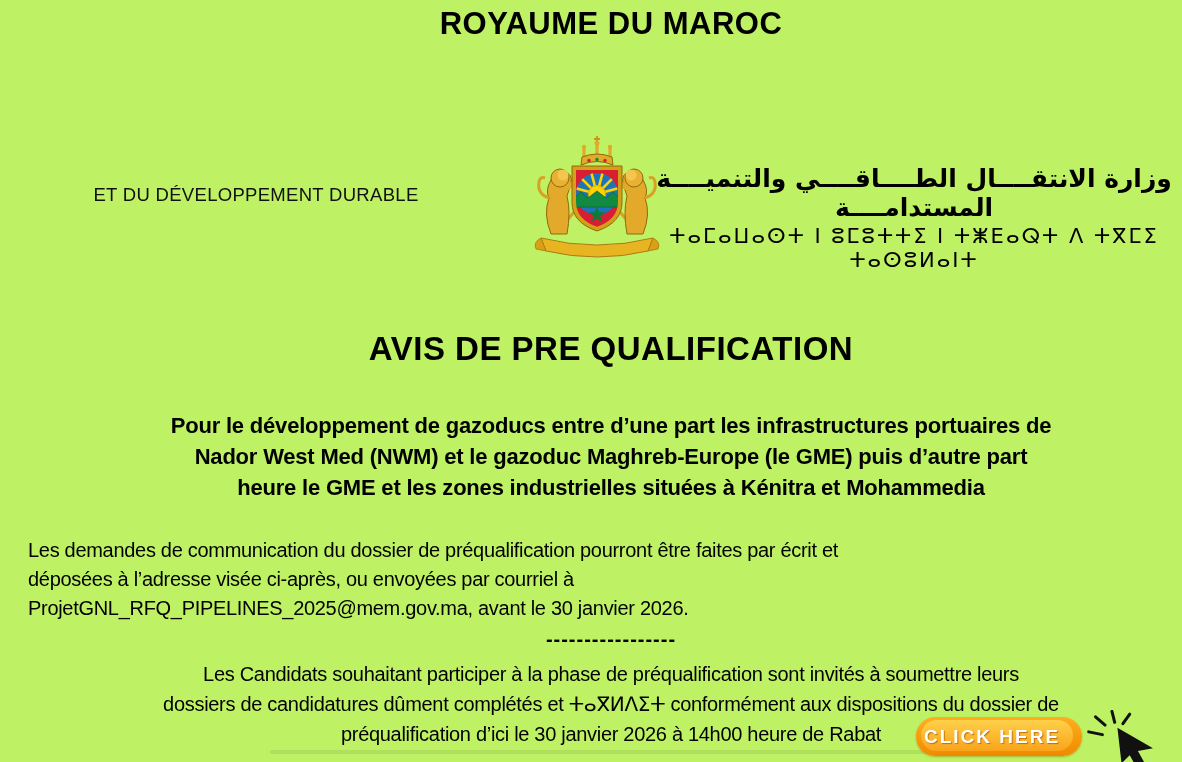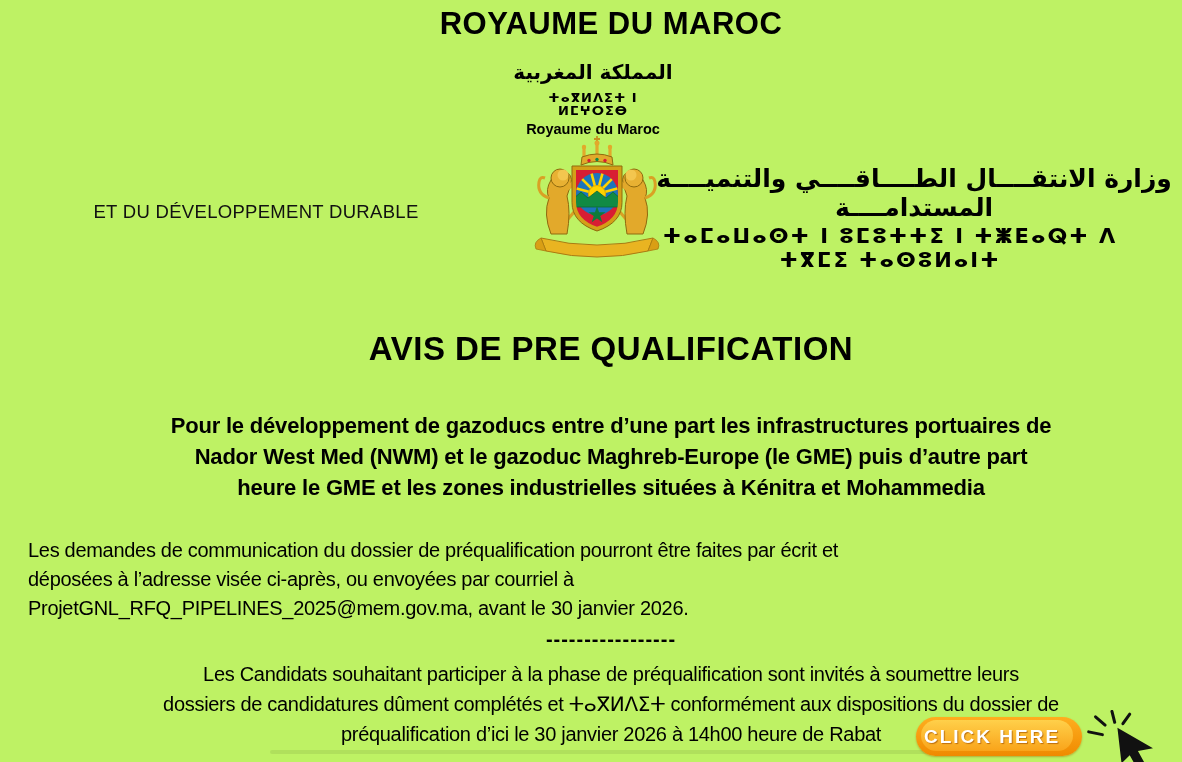--- a/index.html
+++ b/index.html
@@ -27,29 +27,29 @@
   }
   .emblem-fr{
     font-size:14.5px;font-weight:bold;margin-top:5px;
   }
   .crest{left:527px;top:134px;}
   
   .ministry-fr{
     left:2px;top:178px;width:508px;text-align:center;
     font-size:18.5px;letter-spacing:.3px;color:#111;
   }
-  .ministry-fr .l2{margin-top:23px;}
+  .ministry-fr .l2{margin-top:6px;}
   
   .ministry-ar{
     left:650px;top:164px;width:528px;text-align:center;direction:rtl;
     font-family:"DejaVu Sans",sans-serif;font-size:25px;font-weight:bold;
   }
   .ministry-tif{
-    left:626px;top:224px;width:528px;text-align:center;
-    font-family:"DejaVu Sans",sans-serif;font-size:21px;font-weight:bold;letter-spacing:2px;
+    left:650px;top:224px;width:528px;text-align:center;
+    font-family:"DejaVu Sans",sans-serif;font-size:21px;font-weight:normal;letter-spacing:2px;
   }
   
   .notice-heading{
     left:28px;right:0;top:330px;text-align:center;
     font-size:33px;font-weight:bold;letter-spacing:.5px;
   }
   .subject{
     left:28px;right:0;top:410px;text-align:center;
     font-size:22px;font-weight:bold;line-height:31px;letter-spacing:-.2px;
   }
@@ -90,25 +90,20 @@
   }
   .cursor-click{left:1084px;top:710px;}
 </style>
 </head>
 <body>
 
 <div class="page">
 
   <div class="abs doc-title">ROYAUME DU MAROC</div>
 
-  <div class="abs emblem-text">
-    <div class="emblem-ar">المملكة المغربية</div>
-    <div class="emblem-tif">ⵜⴰⴳⵍⴷⵉⵜ ⵏ ⵍⵎⵖⵔⵉⴱ</div>
-    <div class="emblem-fr">Royaume du Maroc</div>
-  </div>
 
   <div class="abs crest">
     <svg width="140" height="132" viewBox="0 0 140 132" aria-hidden="true">
 
       <path d="M14,104 Q70,118 126,104 L121,117 Q70,129 19,117 Z" fill="#E9B421" stroke="#A97B12" stroke-width="1"></path>
       <path d="M14,104 Q6,108 9,115 L19,117 Z" fill="#D99F15" stroke="#A97B12" stroke-width="0.8"></path>
       <path d="M126,104 Q134,108 131,115 L121,117 Z" fill="#D99F15" stroke="#A97B12" stroke-width="0.8"></path>
 
       <path d="M47,78 Q36,92 26,97 M93,78 Q104,92 114,97" stroke="#D9A124" stroke-width="3" fill="none"></path>
 

